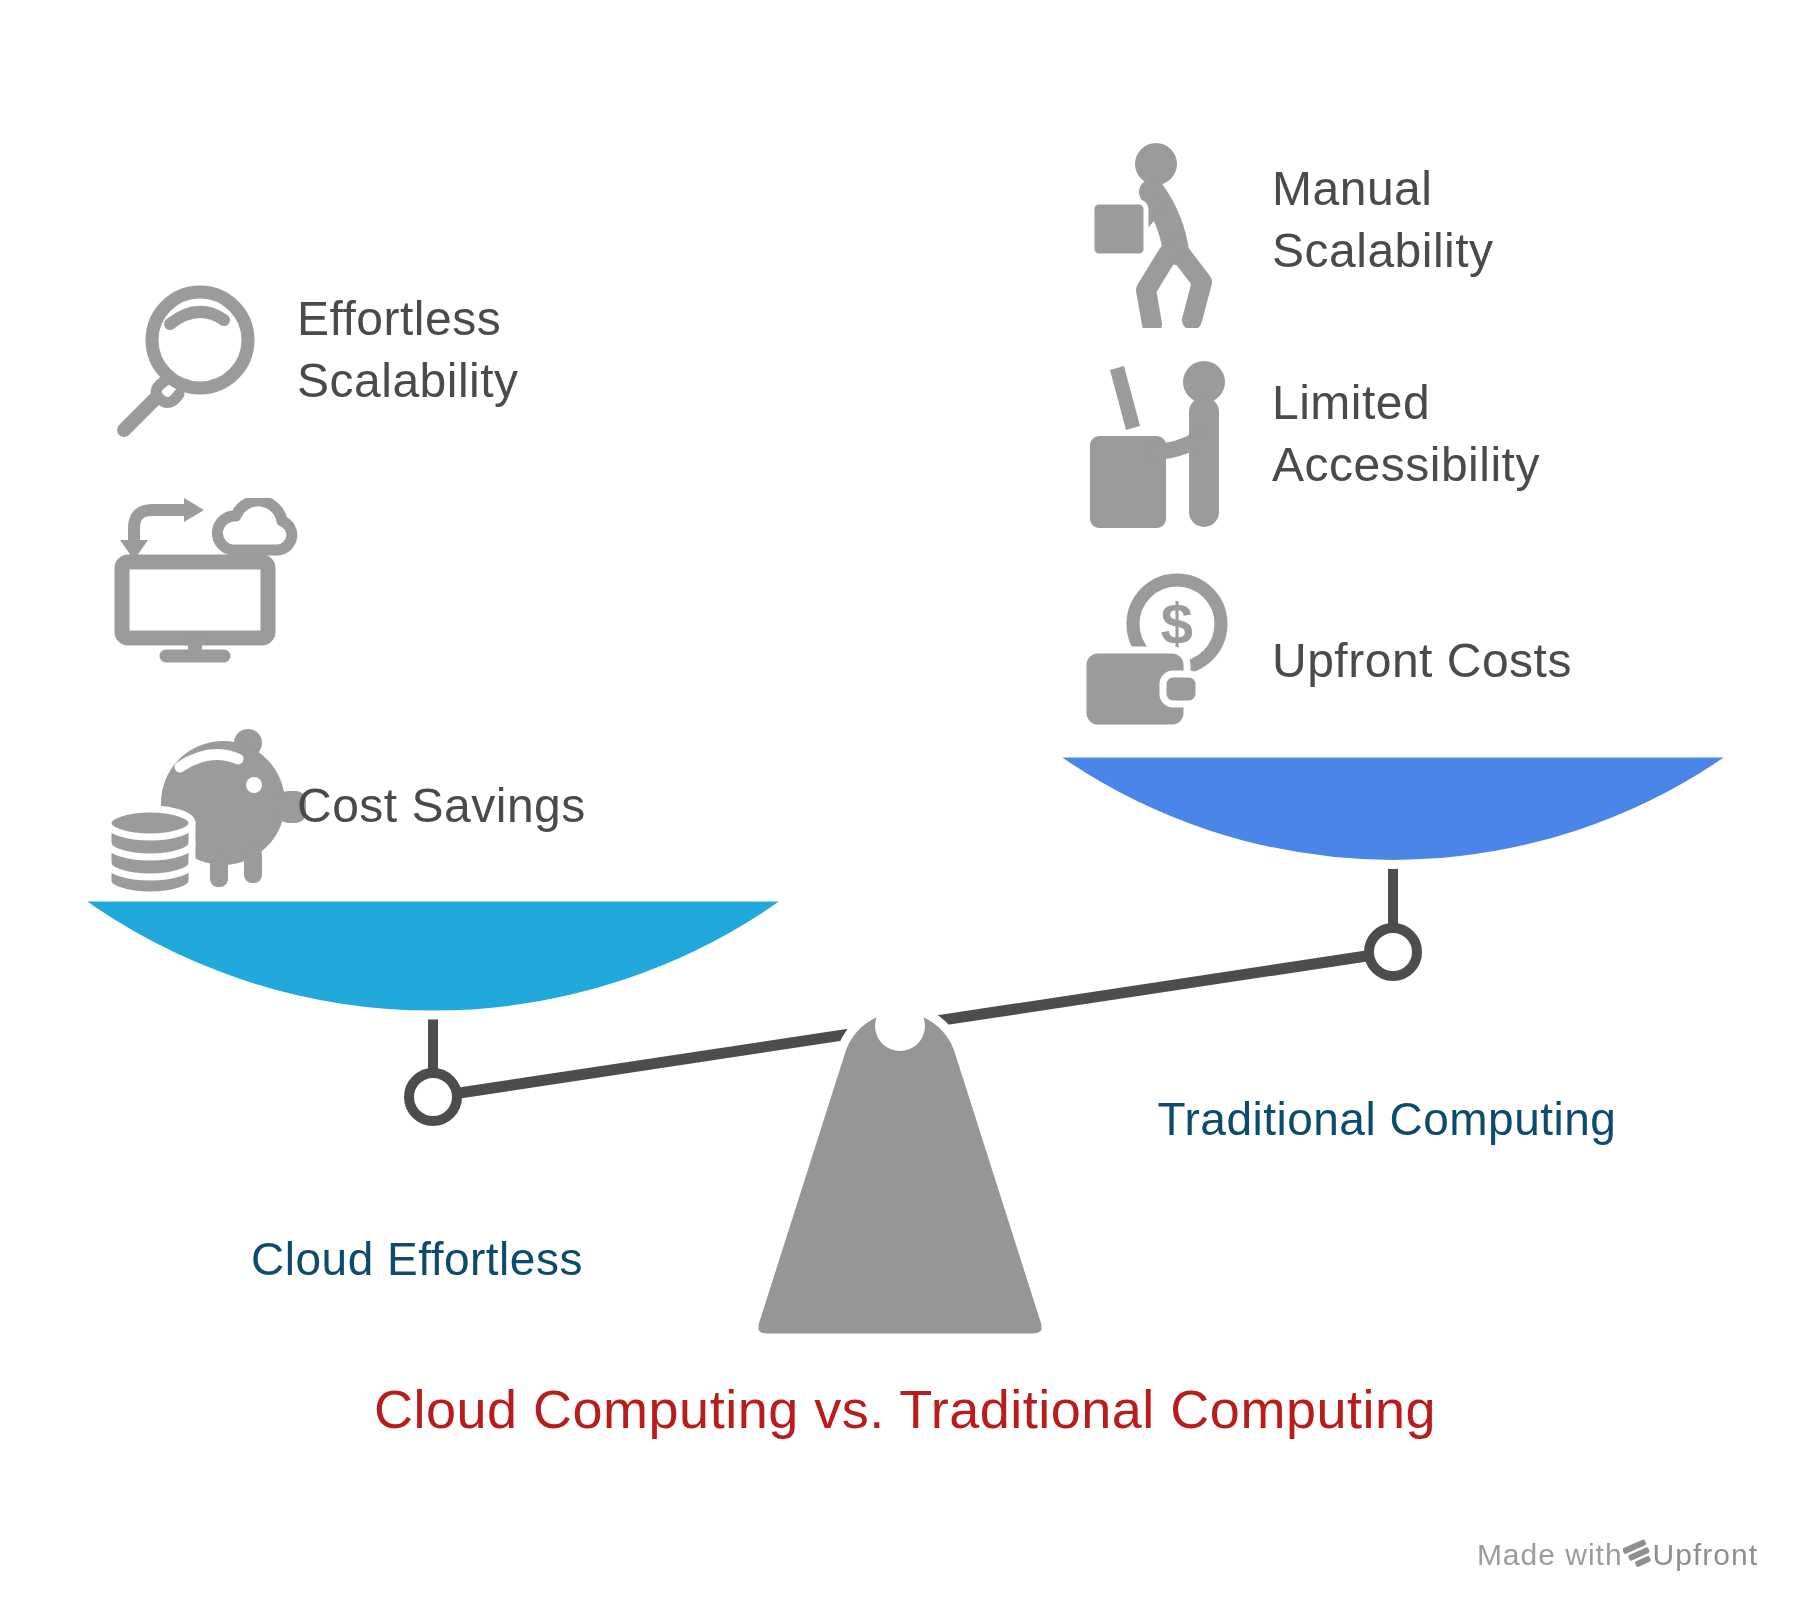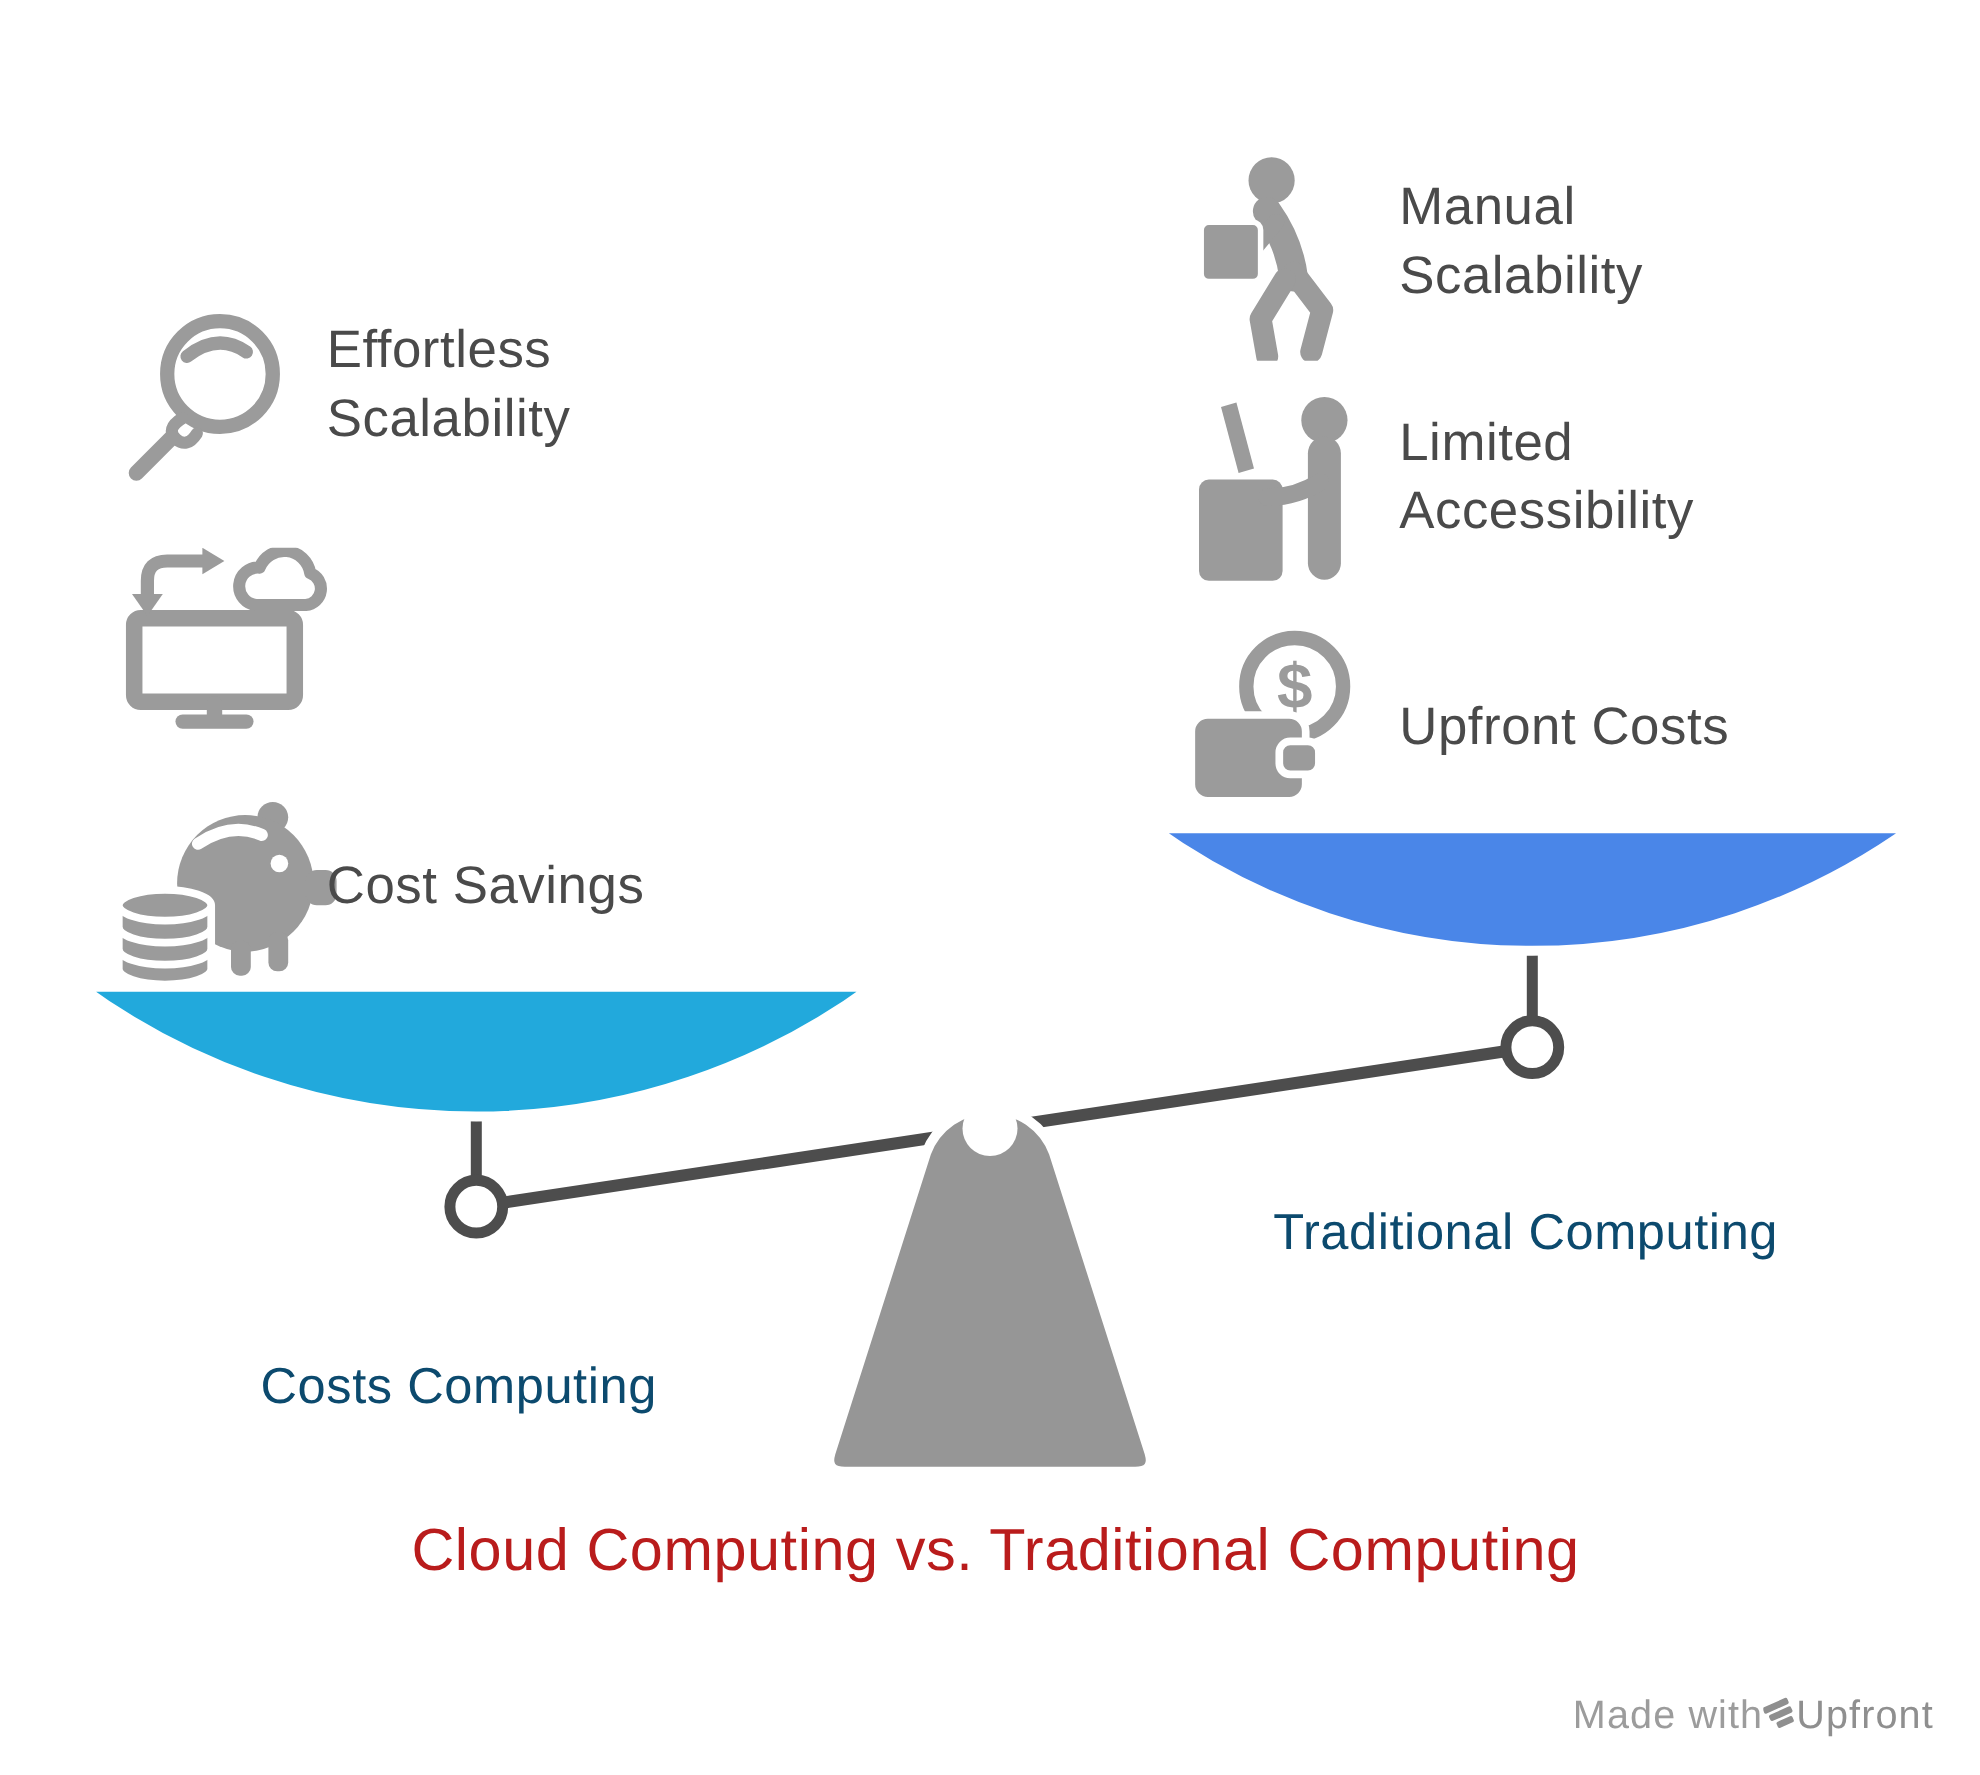--- a/index.html
+++ b/index.html
@@ -13,21 +13,21 @@
   }
   .feature-label span{display:block;}
   .pan-label{
     font-size:46px;color:#0c4a6e;white-space:nowrap;transform:translateX(-50%);letter-spacing:0.5px;
   }
   .diagram-title{
     font-size:54px;color:#b91c1c;white-space:nowrap;transform:translateX(-50%);letter-spacing:0.5px;
   }
   .footer{
     position:absolute;right:42px;top:1538px;display:flex;align-items:center;
-    font-size:36px;color:#9C9C9C;letter-spacing:1px;
+    font-size:30px;color:#9C9C9C;letter-spacing:1px;
   }
   .footer .brand{color:#8F8F8F;}
   svg{display:block;}
 </style>
 </head>
 <body>
 
 <div id="canvas">
 
   <svg class="abs" style="left:0;top:0" width="1800" height="1614" viewBox="0 0 1800 1614">
@@ -128,21 +128,21 @@
       <rect x="2" y="122" width="12" height="16" rx="3"></rect>
       <rect x="8" y="78" width="104" height="78" rx="15"></rect>
       <rect x="88" y="102" width="36" height="30" rx="10"></rect>
     </g>
   </svg>
   <div class="abs feature-label" style="left:1272px;top:630px">
     <span>Upfront Costs</span>
     <span></span>
   </div>
 
-  <div class="abs pan-label" style="left:417px;top:1232px">Costs Computing</div>
+  <div class="abs pan-label" style="left:417px;top:1232px">Cloud Effortless</div>
   <div class="abs pan-label" style="left:1387px;top:1092px">Traditional Computing</div>
   <div class="abs diagram-title" style="left:905px;top:1378px">Cloud Computing vs. Traditional Computing</div>
 
   <div class="footer">
     <span>Made with</span>
     <svg width="30" height="34" viewBox="0 0 24 28">
       <g fill="#8F8F8F" transform="rotate(-24 12 14)">
         <rect x="2" y="4" width="20" height="5" rx="1.5"></rect>
         <rect x="4" y="11" width="18" height="5" rx="1.5"></rect>
         <rect x="7" y="18" width="13" height="5" rx="1.5"></rect>

